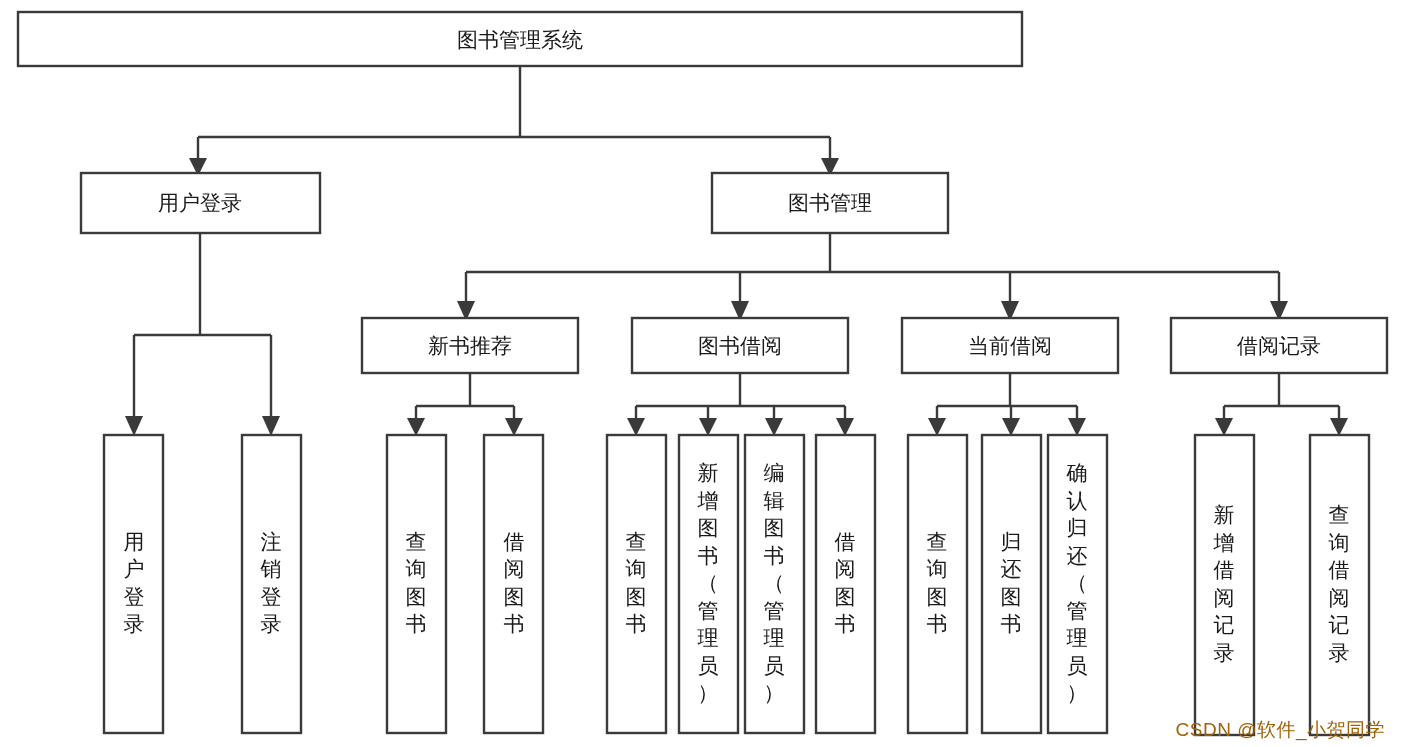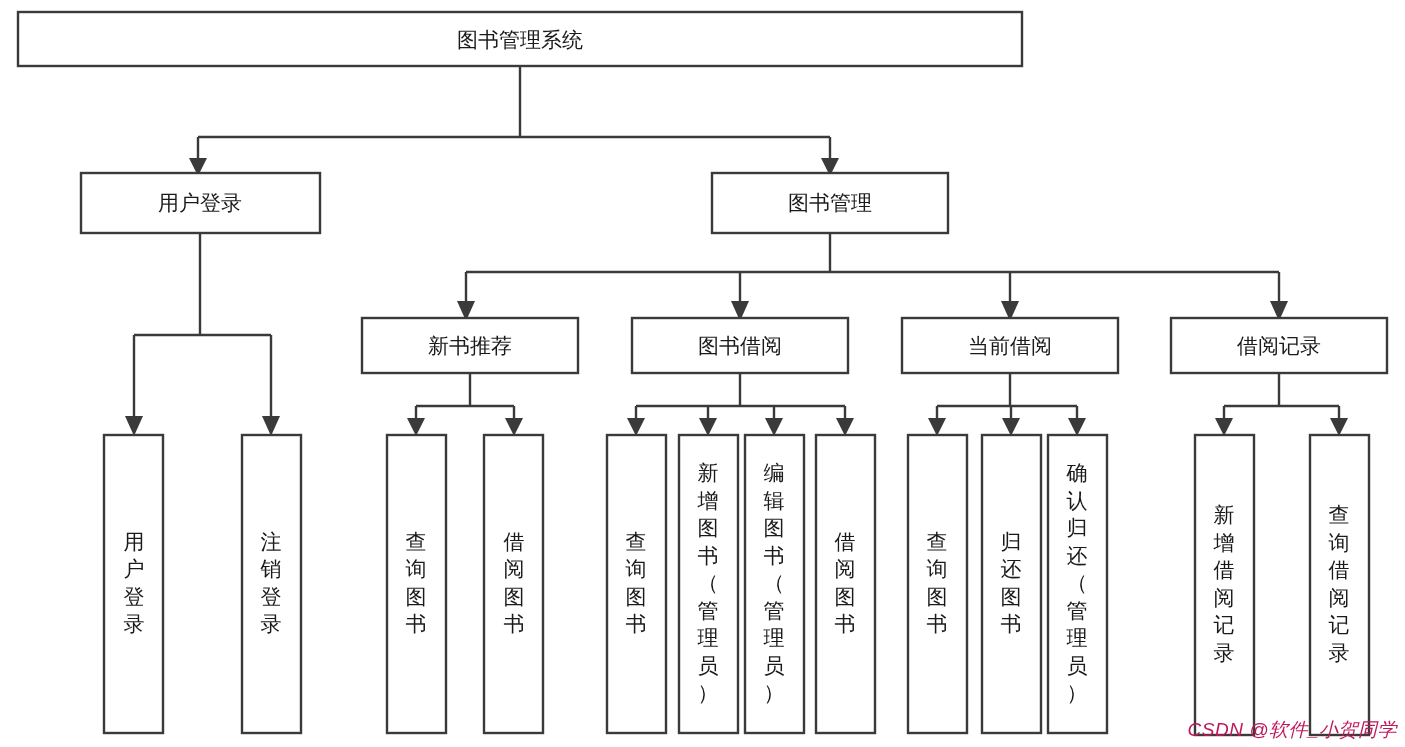--- a/index.html
+++ b/index.html
@@ -50,29 +50,28 @@
     dominant-baseline: middle;
   }
   .node-label-v {
     font-family: "Liberation Sans", "DejaVu Sans", sans-serif;
     font-size: 21px;
     fill: #1a1a1a;
     text-anchor: middle;
   }
   .watermark {
     position: absolute;
-    right: 8px;
+    right: 20px;
     bottom: 4px;
     font-family: "Liberation Sans", "DejaVu Sans", sans-serif;
     font-size: 19px;
-    color: #be185d;
+    color: #a16207;
     letter-spacing: 0.5px;
     white-space: nowrap;
     user-select: none;
-    font-style: italic;
   }
 </style>
 </head>
 <body>
 
 <div id="diagram-root">
 
   <svg id="flow" viewBox="0 0 1405 747">
 
     <g>

